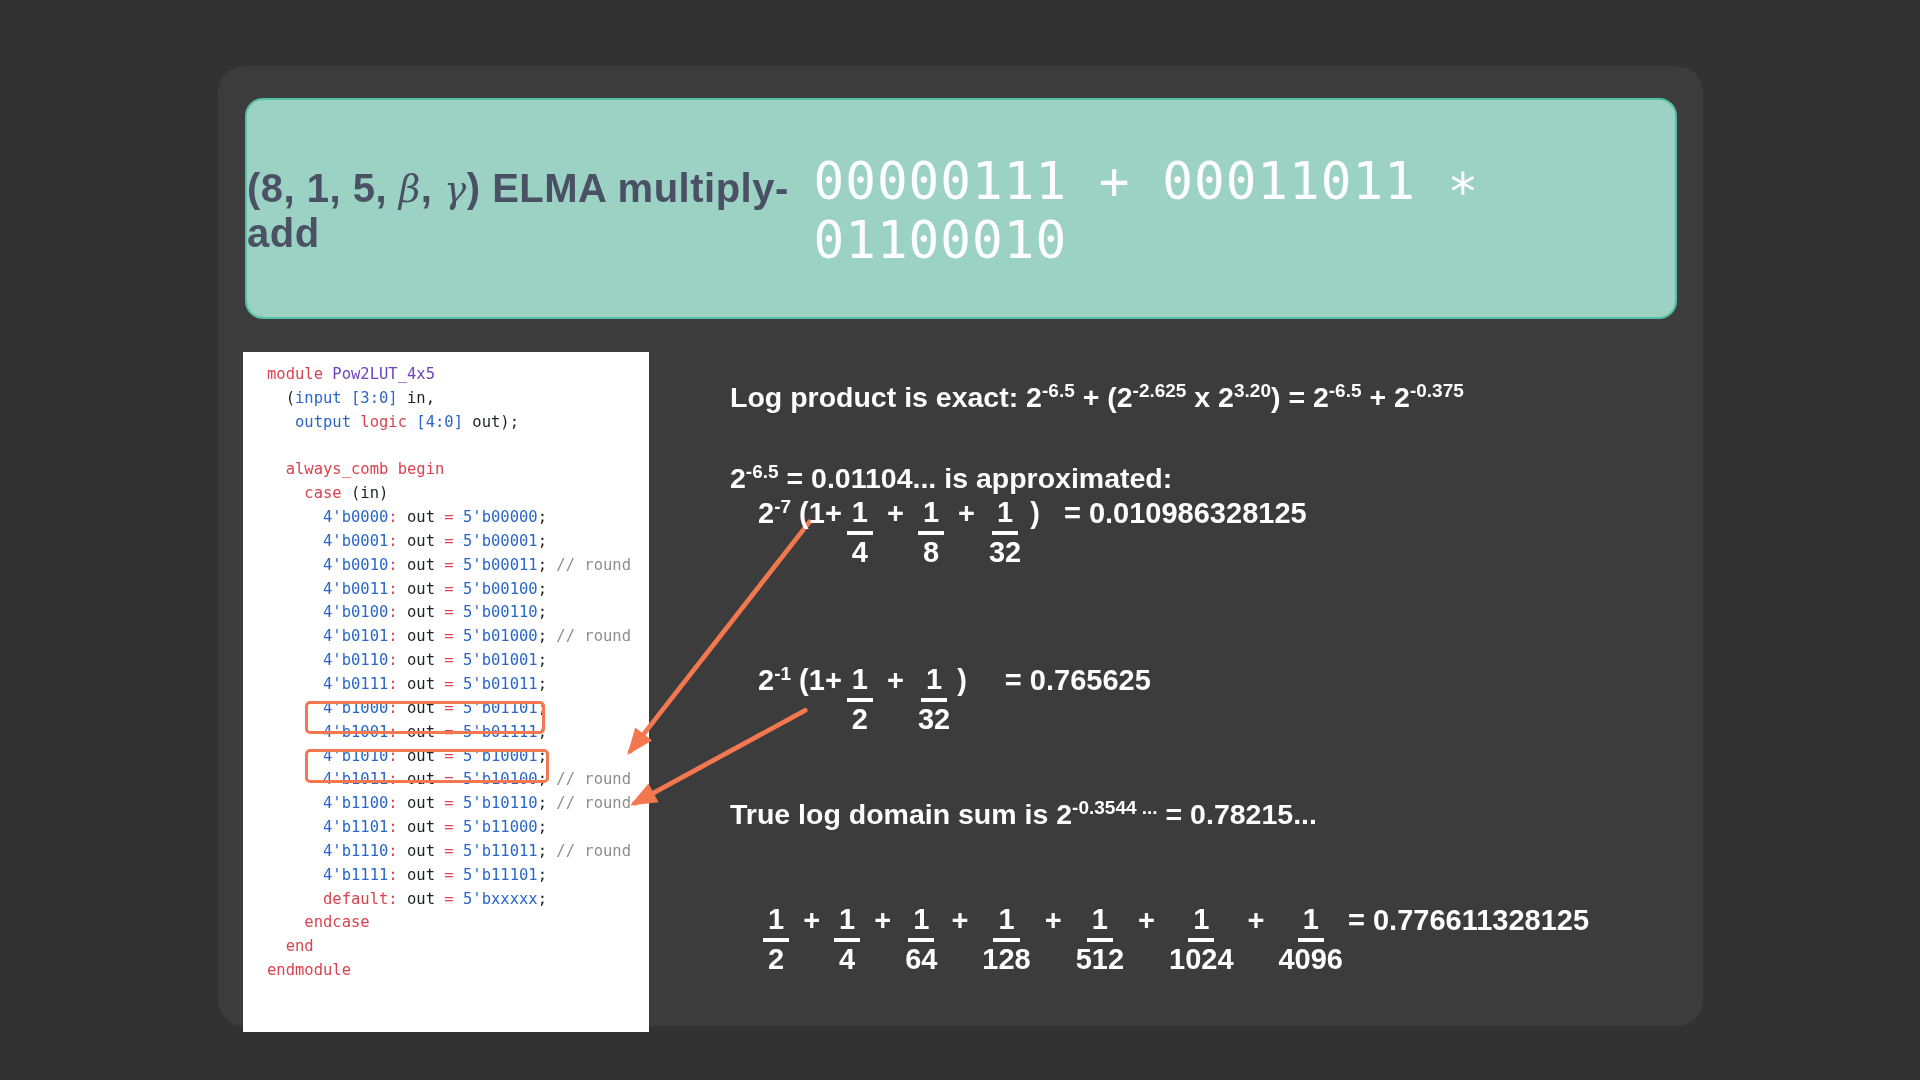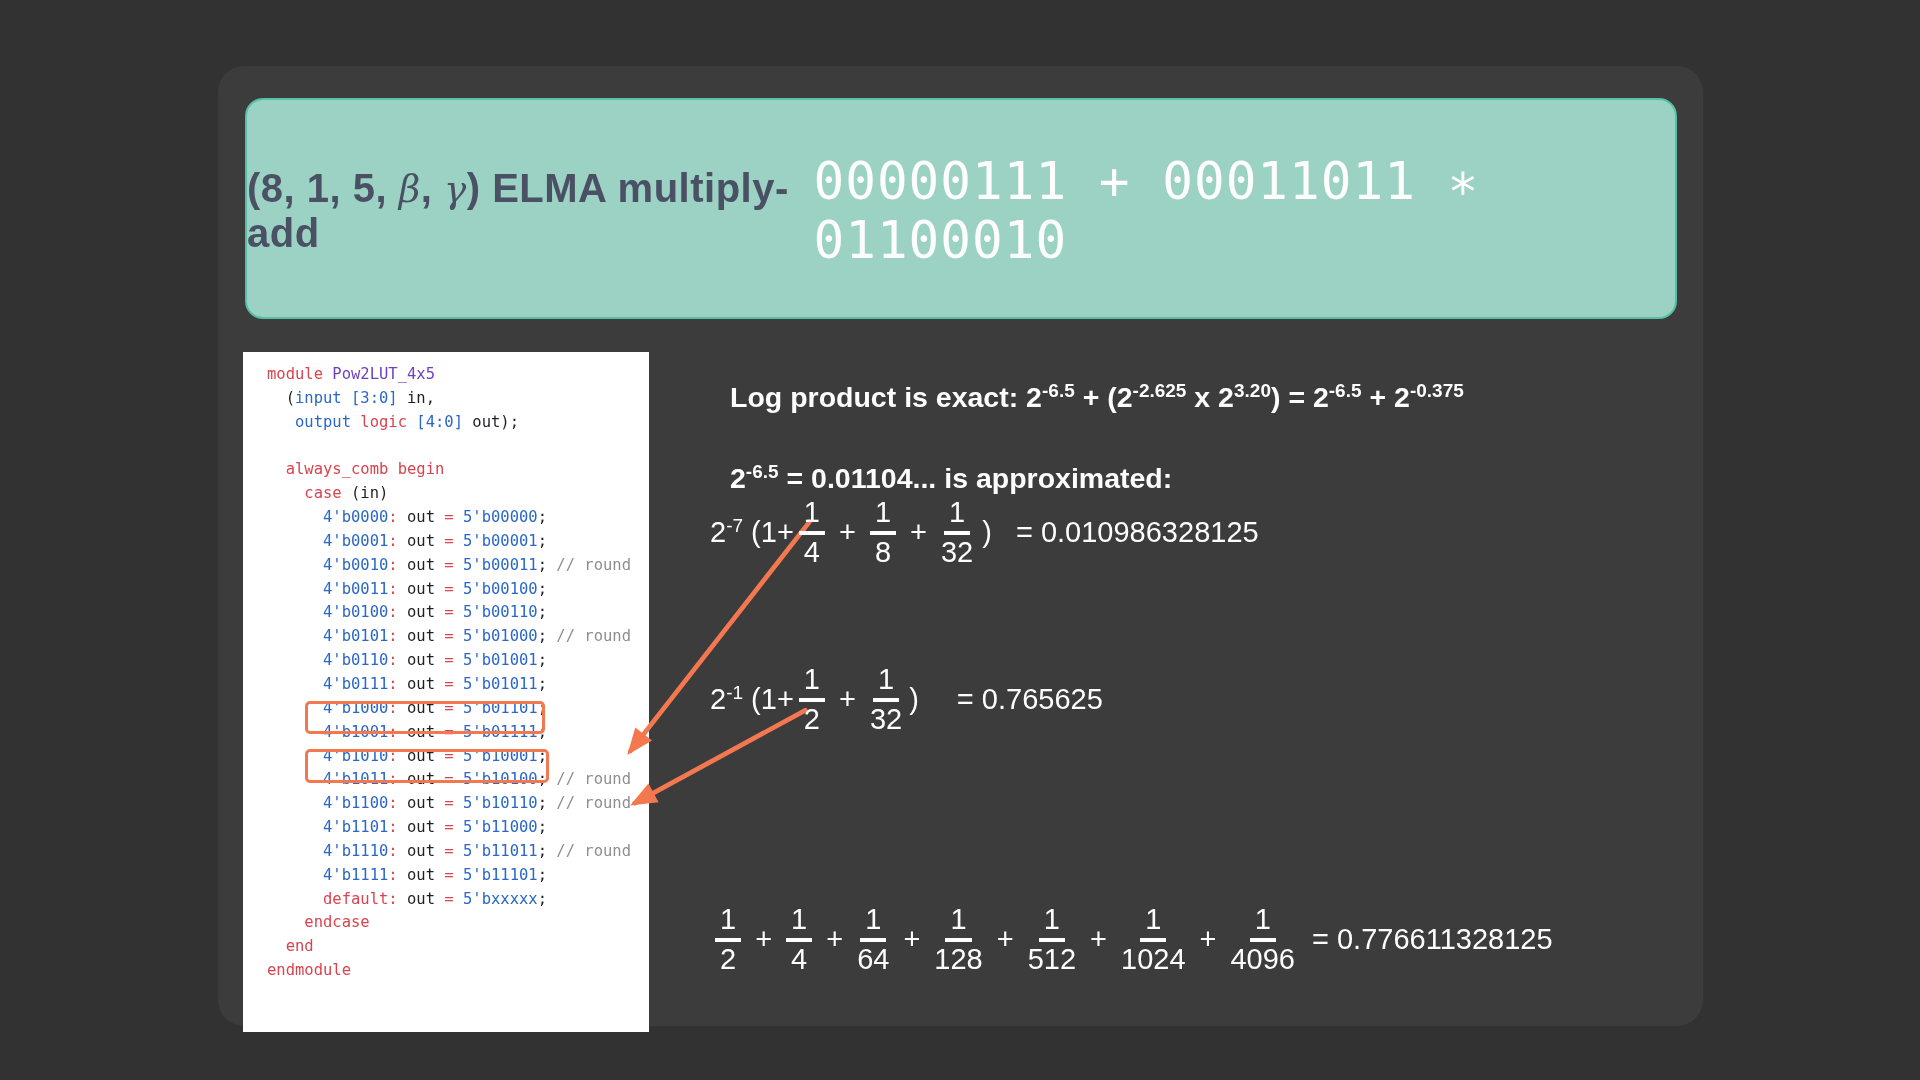--- a/index.html
+++ b/index.html
@@ -38,22 +38,22 @@
 
   
   .arrows{position:absolute;left:0;top:0;width:1920px;height:1080px;pointer-events:none;}
   .arrows line{stroke:var(--accent);stroke-width:4.5;stroke-linecap:round;}
   .arrows .ah{fill:var(--accent);}
 
   
   .rline{position:absolute;left:512px;color:var(--white-text);font-size:28.5px;font-weight:700;
     line-height:38px;white-space:nowrap;}
   .rline .sup{font-size:19px;position:relative;top:-10px;letter-spacing:0;}
-  .formula{position:absolute;left:492px;display:flex;align-items:center;color:var(--white-text);
-    font-size:29px;font-weight:400;white-space:nowrap;}
+  .formula{position:absolute;left:540px;display:flex;align-items:flex-start;color:var(--white-text);
+    font-size:29px;font-weight:700;white-space:nowrap;}
   .formula .sup{font-size:19px;position:relative;top:-10px;}
   .frac{display:inline-flex;flex-direction:column;align-items:center;line-height:1.08;margin:0 5px;font-size:29px;}
   .frac .num{border-bottom:4px solid var(--white-text);padding:0 5px 3px;}
   .frac .den{padding-top:2px;}
   .plus{margin:0 9px;}
   .fseg{display:inline-block;}
 
   
   .r-intro{top:312px;} .r-a1h{top:393px;} .r-a1f{top:431px;}
   .r-a2h{top:558px;} .r-a2f{top:598px;}
@@ -117,20 +117,21 @@
         </span>
         <span class="plus">+</span>
         <span class="frac">
           <span class="num">1</span>
           <span class="den">32</span>
         </span>
         <span class="fseg" style="margin-left: 2px;"><span>)</span></span>
         <span class="fseg" style="margin-left: 38px;"><span>= 0.765625</span></span>
       </div>
 
+    <div class="rline r-s1"><span>True log domain sum is 2</span><span class="sup">-0.3544 ...</span><span> = 0.78215...</span></div>
     <div class="formula r-sf">
         <span class="frac">
           <span class="num">1</span>
           <span class="den">2</span>
         </span>
         <span class="plus">+</span>
         <span class="frac">
           <span class="num">1</span>
           <span class="den">4</span>
         </span>
@@ -152,17 +153,17 @@
         <span class="plus">+</span>
         <span class="frac">
           <span class="num">1</span>
           <span class="den">1024</span>
         </span>
         <span class="plus">+</span>
         <span class="frac">
           <span class="num">1</span>
           <span class="den">4096</span>
         </span>
-        <span class="fseg" style="margin-left: 12px;"><span>= 0.776611328125</span></span>
+        <span class="fseg" style="margin-left: 0;"><span>= 0.776611328125</span></span>
       </div>
 
   </div>
 </div>
 
 </body></html>

